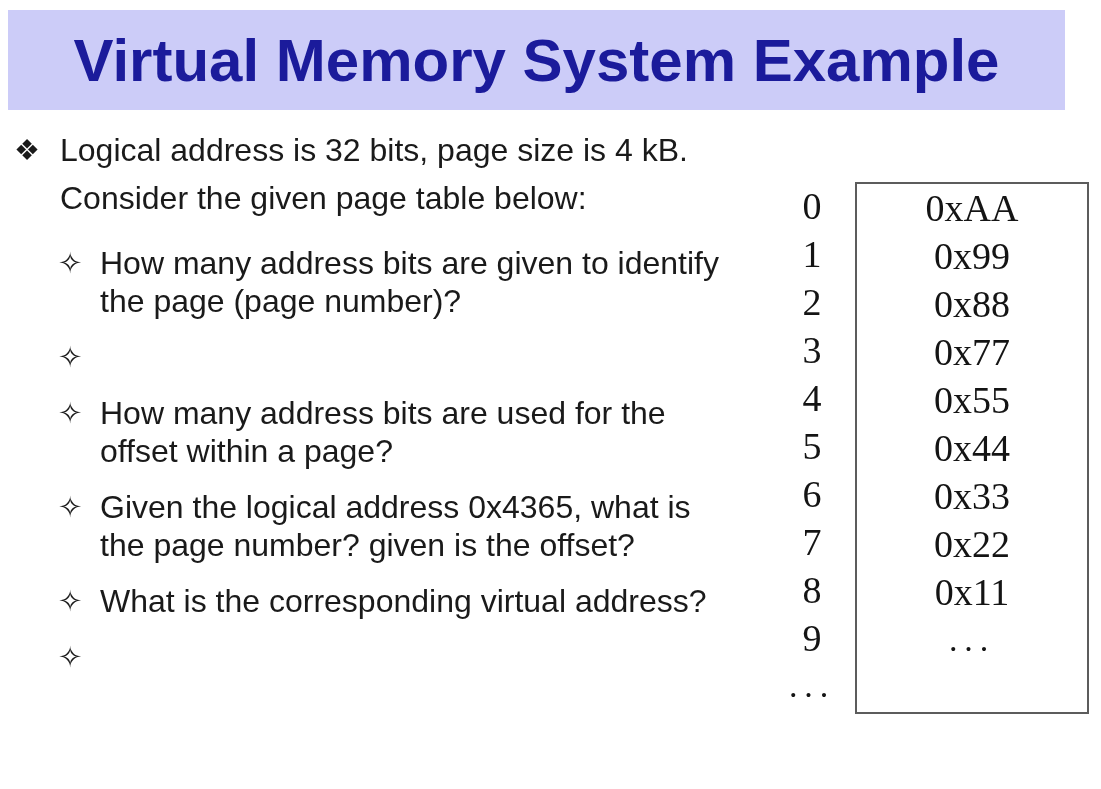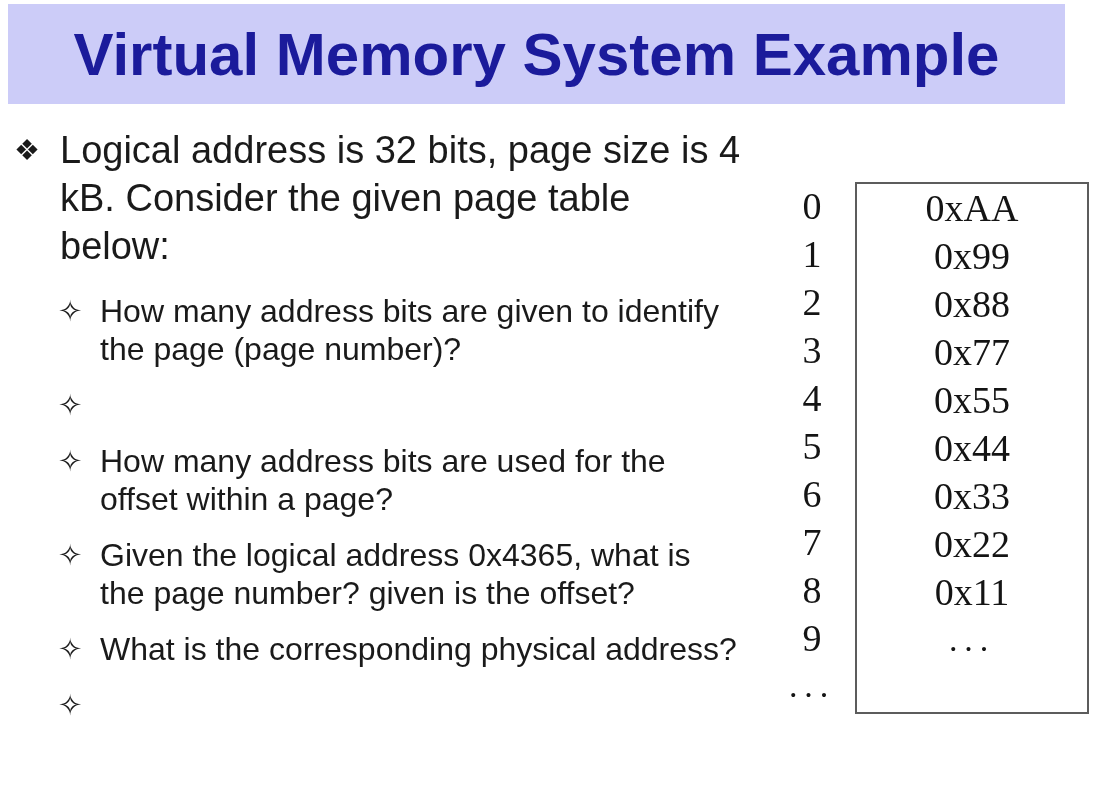--- a/index.html
+++ b/index.html
@@ -11,21 +11,21 @@
     background: var(--page-bg, #ffffff);
     overflow: hidden;
     font-family: "Liberation Sans", sans-serif;
     color: var(--text-color, #1a1a1a);
   }
 
   
   .banner {
     position: absolute;
     left: 8px;
-    top: 4px;
+    top: 10px;
     width: 1057px;
     height: 100px;
     background: var(--banner-bg, #ccccf8);
     display: flex;
     align-items: center;
     justify-content: center;
   }
   .title {
     margin: 0;
     font-size: 60px;
@@ -46,21 +46,21 @@
   .marker-main {
     flex: 0 0 30px;
     margin-right: 16px;
     font-family: "DejaVu Sans", sans-serif;
     font-size: 29px;
     line-height: 48px;
   }
   .main-text {
     margin: 0;
     width: 686px;
-    font-size: 38px;
+    font-size: 32px;
     line-height: 48px;
   }
   .sub-list { margin-top: 22px; padding-left: 44px; }
   .sub-item { display: flex; margin-bottom: 18px; }
   .marker-sub {
     flex: 0 0 28px;
     margin-right: 14px;
     font-family: "DejaVu Sans", sans-serif;
     font-size: 29px;
     line-height: 38px;
@@ -125,21 +125,21 @@
       <div class="sub-item">
         <span class="marker-sub">✧</span>
         <p class="sub-text">How many address bits are used for the offset within a page?</p>
       </div>
       <div class="sub-item">
         <span class="marker-sub">✧</span>
         <p class="sub-text">Given the logical address 0x4365, what is the page number? given is the offset?</p>
       </div>
       <div class="sub-item">
         <span class="marker-sub">✧</span>
-        <p class="sub-text">What is the corresponding physical address?</p>
+        <p class="sub-text">What is the corresponding virtual address?</p>
       </div>
       <div class="sub-item">
         <span class="marker-sub">✧</span>
       </div>
     </div>
   </section>
 
   <aside>
     <div class="pt-index">
       <div class="cell">0</div>

